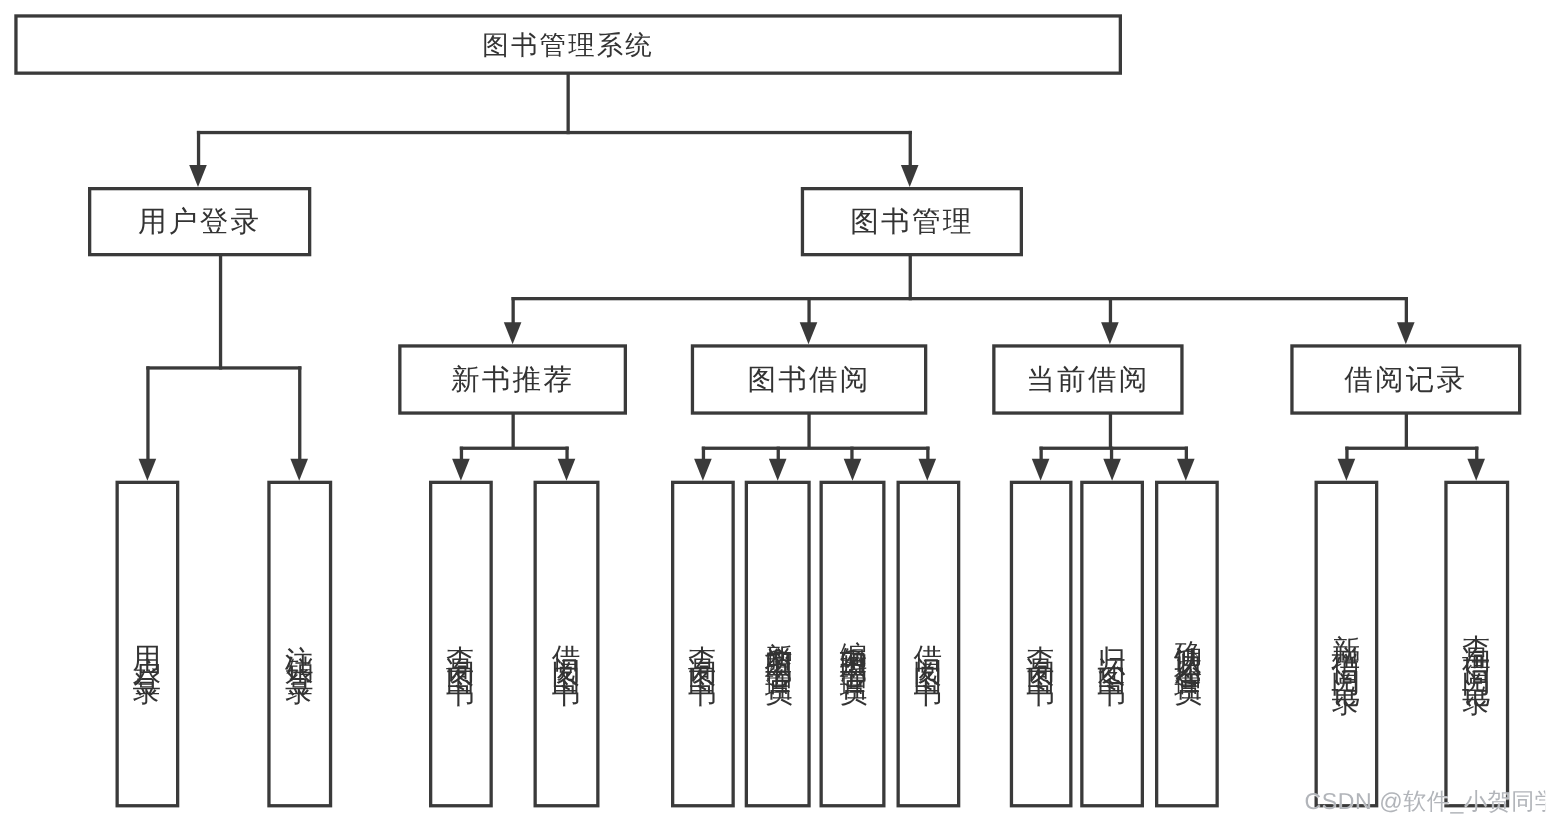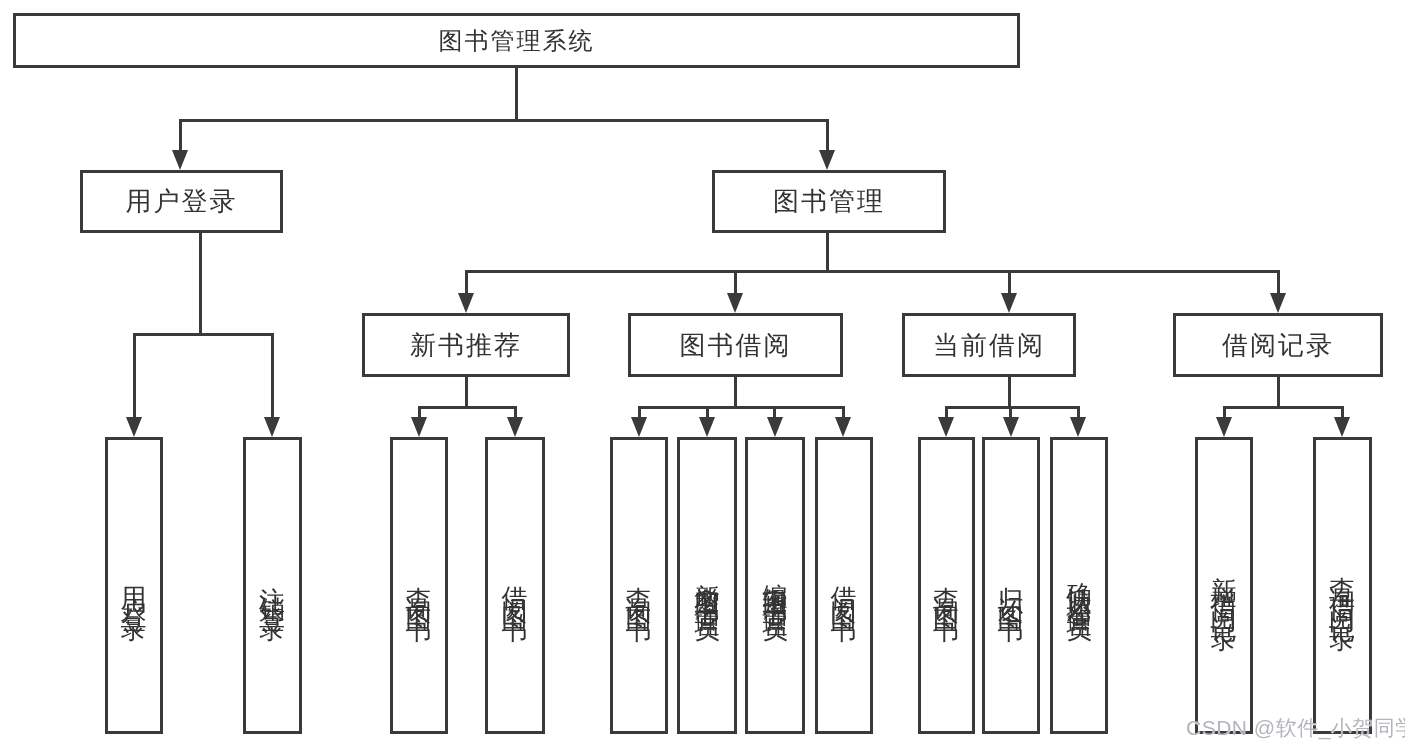--- a/index.html
+++ b/index.html
@@ -38,21 +38,21 @@
 
 <div class="canvas">
 
   <div class="node root" style="left:13px;top:13px;width:1007px;height:55px">
     <span>图书管理系统</span>
   </div>
 
   <div class="node" style="left:80px;top:170px;width:203px;height:63px">
     <span>用户登录</span>
   </div>
-  <div class="node" style="left:712px;top:170px;width:234px;height:63px">
+  <div class="node" style="left:728px;top:170px;width:202px;height:63px">
     <span>图书管理</span>
   </div>
 
   <div class="node" style="left:628px;top:313px;width:215px;height:64px">
     <span>图书借阅</span>
   </div>
   <div class="node" style="left:362px;top:313px;width:208px;height:64px">
     <span>新书推荐</span>
   </div>
   <div class="node" style="left:902px;top:313px;width:174px;height:64px">

